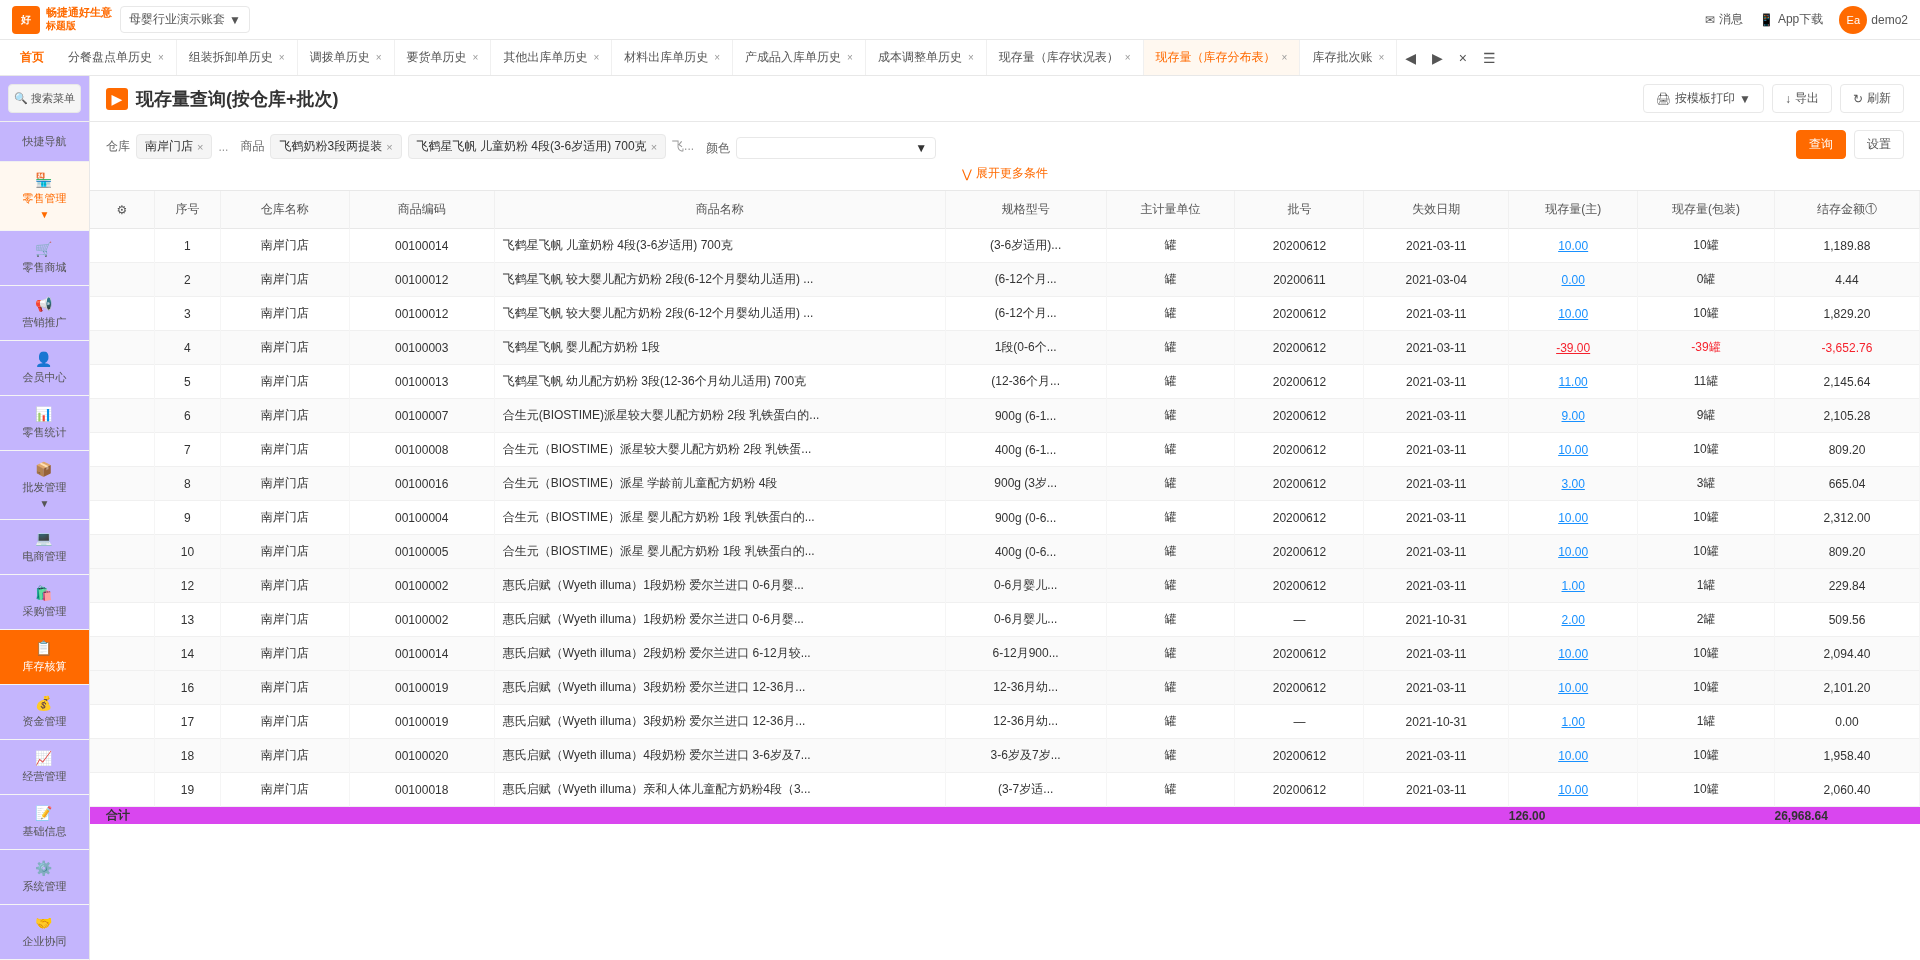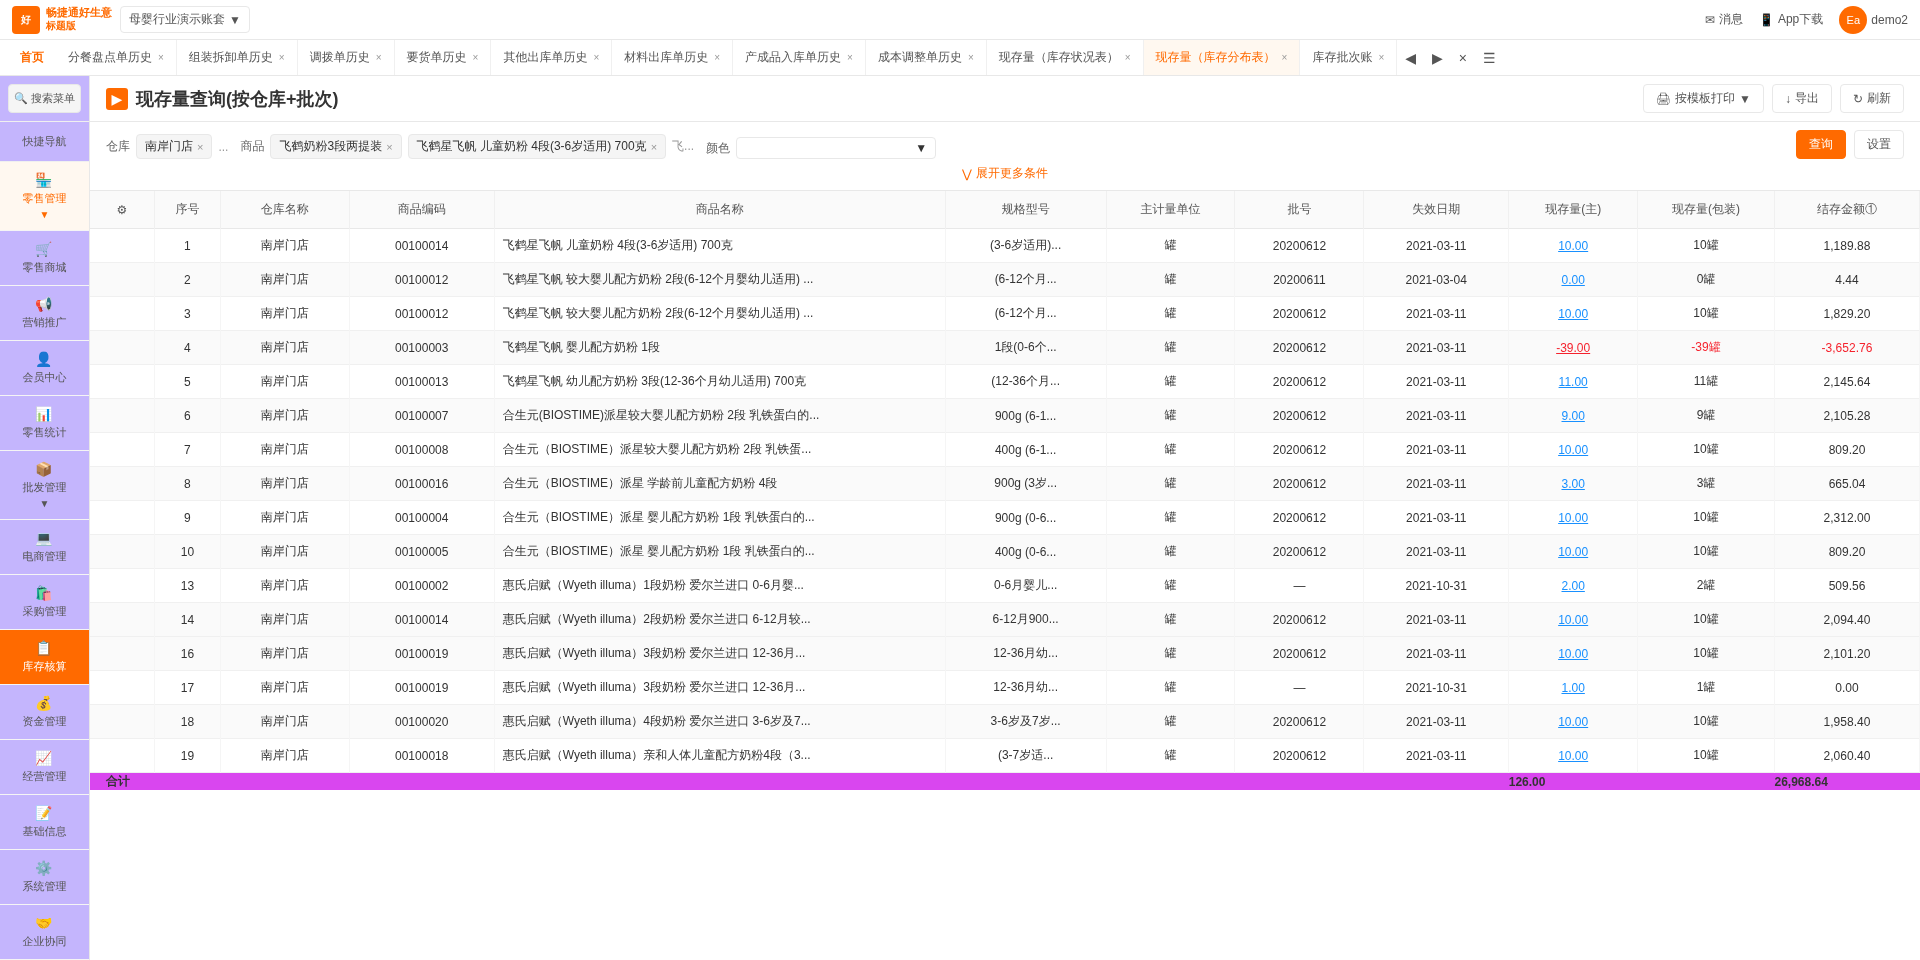--- a/index.html
+++ b/index.html
@@ -746,20 +746,36 @@
       <td>400g (0-6...</td>
       <td>罐</td>
       <td>20200612</td>
       <td>2021-03-11</td>
       <td class="">
         <span style="text-decoration:underline;color:#1890ff;cursor:pointer;">10.00</span>
       </td>
       <td class="">10罐</td>
       <td class="">809.20</td>
     </tr>
+            <tr style="background: rgb(250, 250, 250);">
+      <td></td>
+      <td>12</td>
+      <td>南岸门店</td>
+      <td>00100002</td>
+      <td class="text-left" style="max-width:280px;overflow:hidden;text-overflow:ellipsis;">惠氏启赋（Wyeth illuma）1段奶粉 爱尔兰进口 0-6月婴...</td>
+      <td>0-6月婴儿...</td>
+      <td>罐</td>
+      <td>20200612</td>
+      <td>2021-03-11</td>
+      <td class="">
+        <span style="text-decoration:underline;color:#1890ff;cursor:pointer;">1.00</span>
+      </td>
+      <td class="">1罐</td>
+      <td class="">229.84</td>
+    </tr>
             <tr>
       <td></td>
       <td>13</td>
       <td>南岸门店</td>
       <td>00100002</td>
       <td class="text-left" style="max-width:280px;overflow:hidden;text-overflow:ellipsis;">惠氏启赋（Wyeth illuma）1段奶粉 爱尔兰进口 0-6月婴...</td>
       <td>0-6月婴儿...</td>
       <td>罐</td>
       <td>—</td>
       <td>2021-10-31</td>

